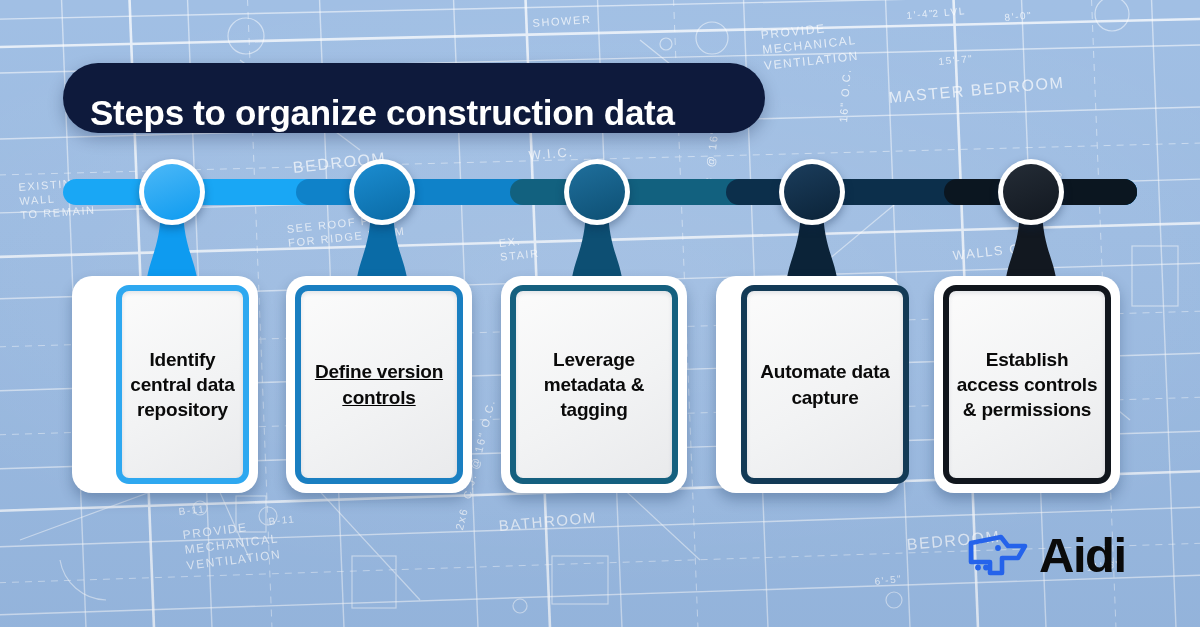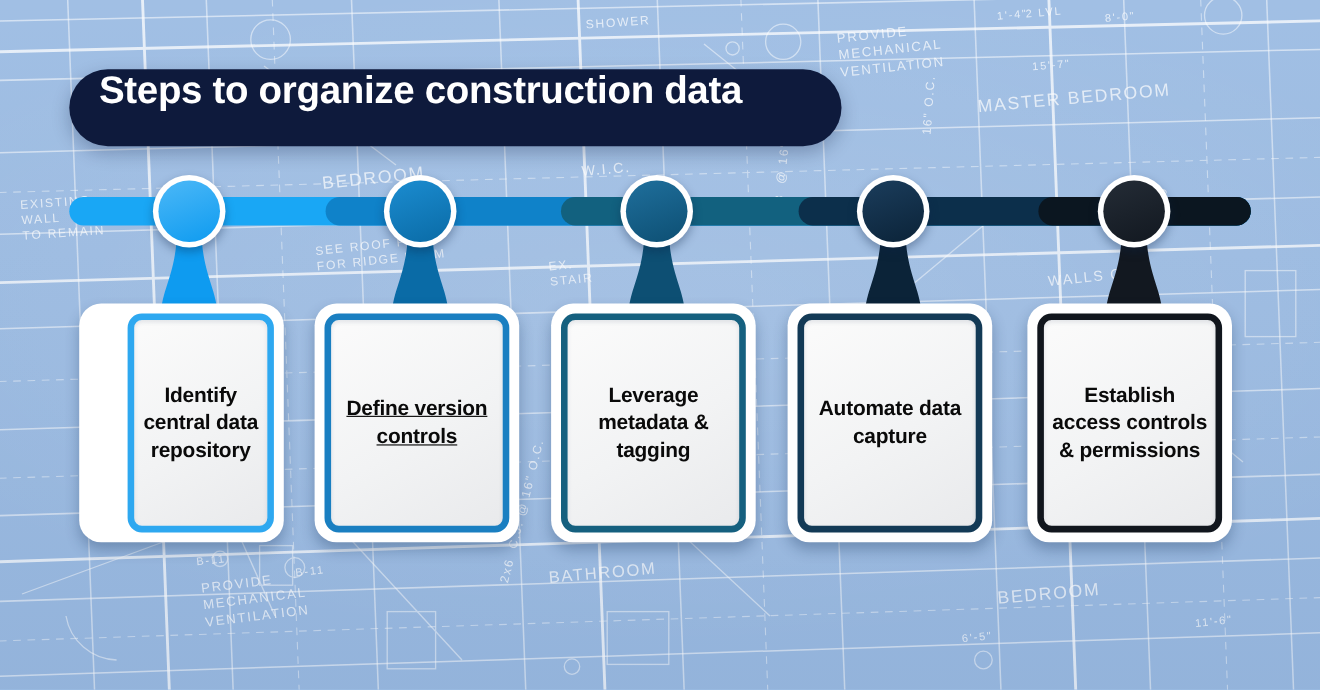--- a/index.html
+++ b/index.html
@@ -23,21 +23,21 @@
     position:absolute;inset:0;
     background:
       radial-gradient(120% 90% at 50% 45%, rgba(255,255,255,.10) 0%, rgba(255,255,255,0) 55%),
       linear-gradient(180deg, rgba(255,255,255,.05) 0%, rgba(10,40,90,.06) 100%);
   }
 
   
   .title-pill{
     position:absolute;left:63px;top:63px;width:702px;height:70px;
     background:#0e1a3c;border-radius:35px;
-    display:flex;align-items:flex-start;
+    display:flex;align-items:flex-end;
     box-shadow:0 6px 16px rgba(10,25,60,.28);
   }
   .title-pill h1{
     margin:0;padding:0 0 0 27px;color:#ffffff;
     font-size:35px;font-weight:700;letter-spacing:-.3px;
     font-family:"Liberation Sans", sans-serif;white-space:nowrap;
   }
 
   
   .timeline{position:absolute;left:0;top:0;width:1200px;height:280px;}
@@ -248,25 +248,34 @@
         <div class="card-inner" style="border-color: rgb(26, 127, 193); text-decoration: underline;">
           <p>Define version controls</p>
         </div>
       </div>
       <div class="card" style="left: 501px; z-index: 30;">
         <div class="card-inner" style="border-color: rgb(21, 96, 127);">
           <p>Leverage metadata &amp; tagging</p>
         </div>
       </div>
       <div class="card" style="left: 716px; z-index: 30;">
-        <div class="card-inner" style="border-color: rgb(19, 58, 86);">
+        <div class="card-inner" style="border-color: rgb(19, 58, 86); margin-left: 16px;">
           <p>Automate data capture</p>
         </div>
       </div>
       <div class="card" style="left: 934px; z-index: 30;">
         <div class="card-inner" style="border-color: rgb(17, 22, 29); justify-content: center;">
           <p>Establish access controls &amp; permissions</p>
         </div>
       </div>
     </div>
 
+  <div class="logo">
+    <svg width="62" height="44" viewBox="0 0 62 44">
+      <path d="M3 9 L33 3 L40 12 L57 12 L50 24 L34 24 L34 39 L22 39 L22 28 L3 28 Z" fill="none" stroke="#2563eb" stroke-width="4.6" stroke-linejoin="round" stroke-linecap="round"></path>
+      <circle cx="30" cy="14" r="2.9" fill="#2563eb"></circle>
+      <circle cx="10" cy="33.5" r="2.9" fill="#2563eb"></circle>
+      <circle cx="18" cy="33.5" r="2.9" fill="#2563eb"></circle>
+    </svg>
+    <span class="logo-word">Aidi</span>
+  </div>
 
 </div>
 
 </body></html>

